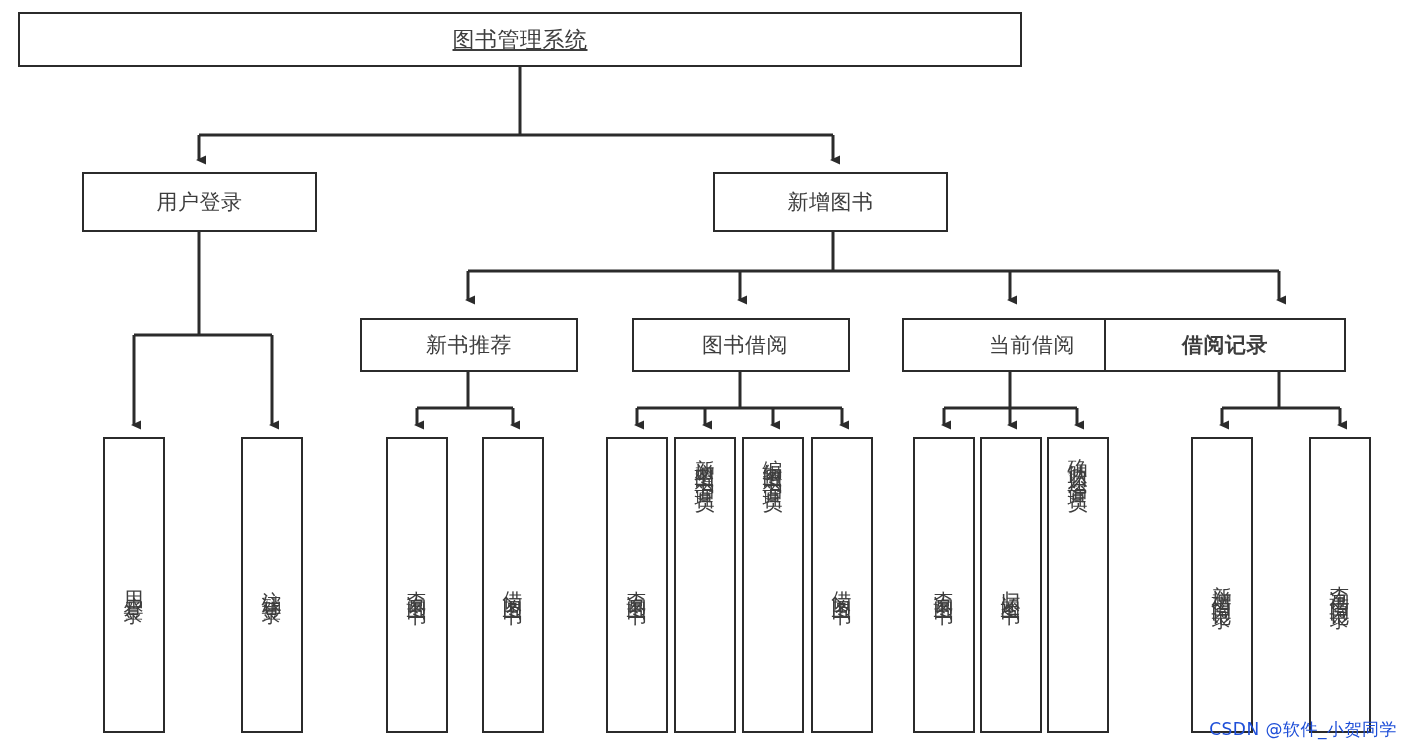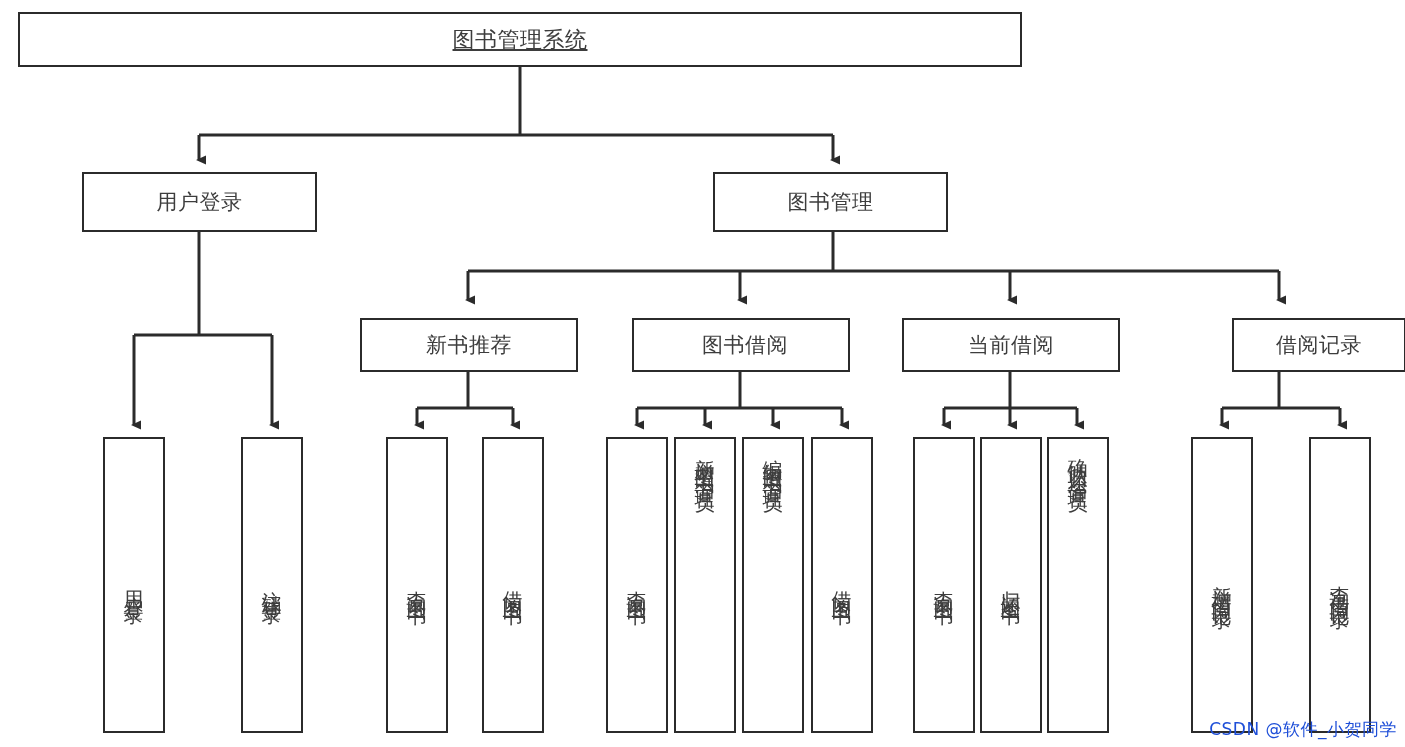--- a/index.html
+++ b/index.html
@@ -132,33 +132,33 @@
   </svg>
 
   <div class="node root" style="left:18px; top:12px; width:1004px; height:55px;">
     <span class="label">图书管理系统</span>
   </div>
 
   <div class="node level2" style="left:82px; top:172px; width:235px; height:60px;">
     <span class="label">用户登录</span>
   </div>
   <div class="node level2" style="left:713px; top:172px; width:235px; height:60px;">
-    <span class="label">图书管理</span>
+    <span class="label">新增图书</span>
   </div>
 
   <div class="node level3" style="left:360px; top:318px; width:218px; height:54px;">
     <span class="label">新书推荐</span>
   </div>
   <div class="node level3" style="left:632px; top:318px; width:218px; height:54px;padding-left:8px;">
     <span class="label">图书借阅</span>
   </div>
-  <div class="node level3" style="left:902px; top:318px; width:218px; height:54px;">
+  <div class="node level3" style="left:902px; top:318px; width:260px; height:54px;">
     <span class="label">当前借阅</span>
   </div>
-  <div class="node level3" style="left:1232px; top:318px; width:174px; height:54px;">
+  <div class="node level3" style="left:1104px; top:318px; width:242px; height:54px;font-weight:bold;">
     <span class="label">借阅记录</span>
   </div>
 
   <div class="node leaf midalign" style="left:103px; top:437px; width:62px; height:296px;">
     <span class="label">用户登录</span>
   </div>
   <div class="node leaf midalign" style="left:241px; top:437px; width:62px; height:296px;">
     <span class="label">注销登录</span>
   </div>
 

